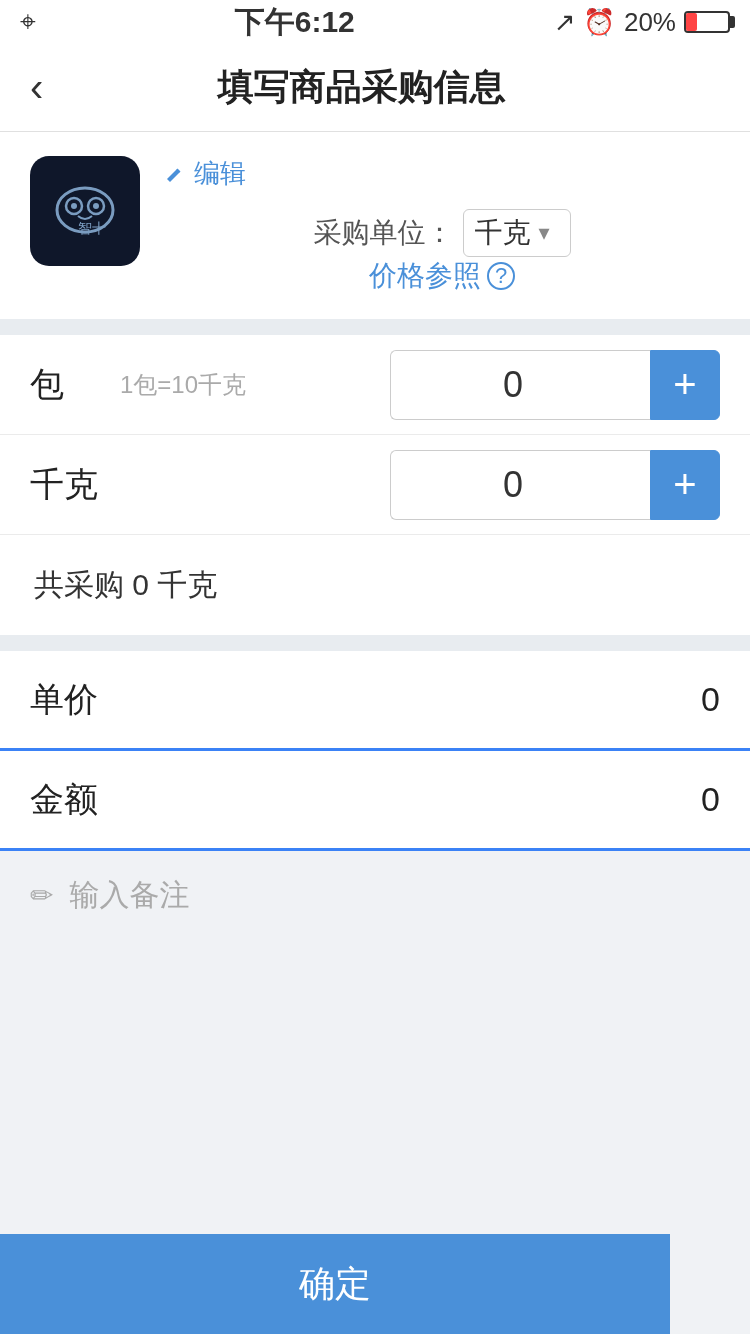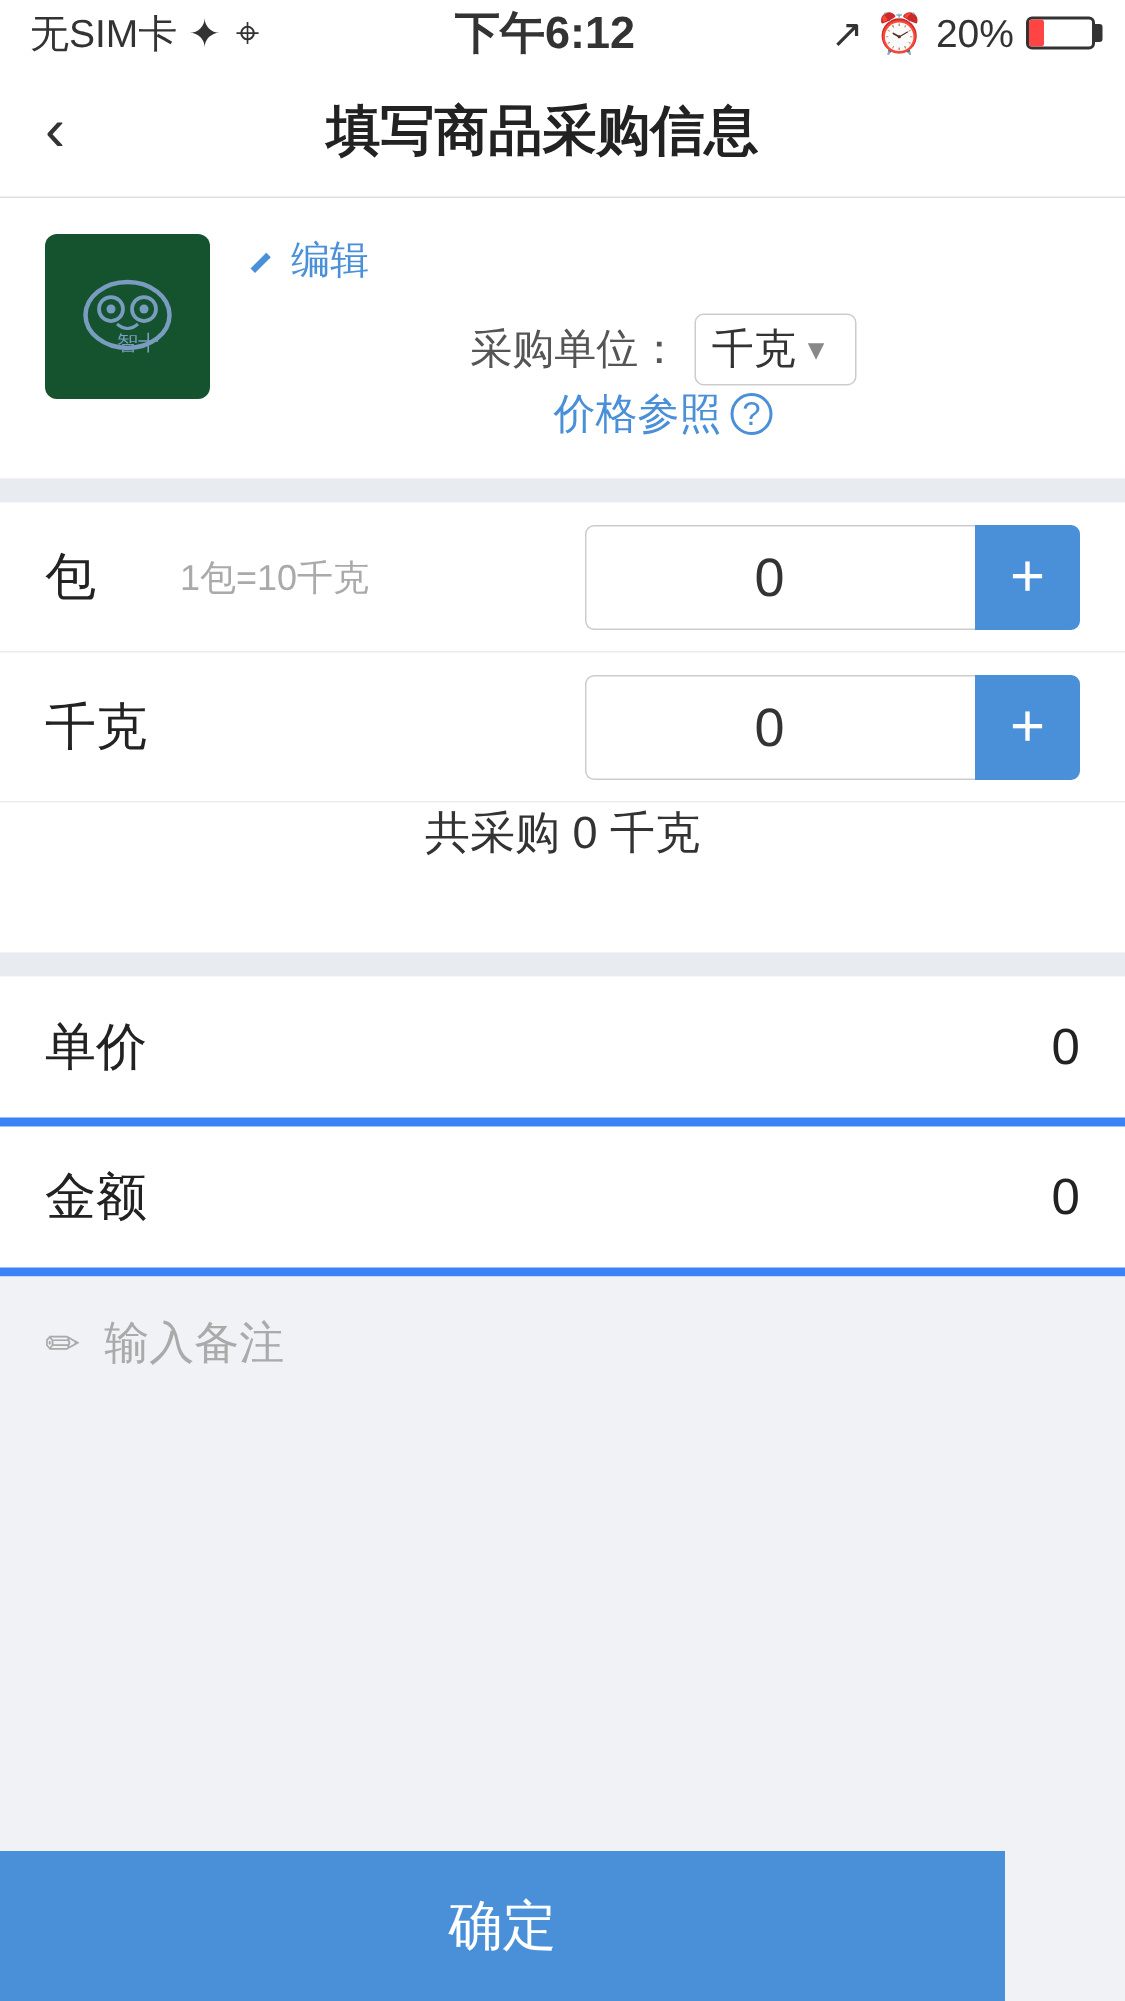--- a/index.html
+++ b/index.html
@@ -78,22 +78,22 @@
       background: #fff;
       padding: 24px 30px;
       display: flex;
       align-items: flex-start;
       gap: 24px;
       margin-top: 0;
     }
     .product-thumb {
       width: 110px;
       height: 110px;
-      background: #14532d;
-      border-radius: 8px;
+      background: #0f172a;
+      border-radius: 19px;
       display: flex;
       align-items: center;
       justify-content: center;
       flex-shrink: 0;
     }
     .product-thumb-inner {
       font-size: 38px;
       color: #7a9cc0;
       text-align: center;
       line-height: 1;
@@ -216,21 +216,20 @@
     }
 
     
     .total-section {
       background: #fff;
       padding: 0 34px;
       height: 100px;
       display: flex;
       align-items: center;
       justify-content: space-between;
-      flex-direction: column;
     }
     .total-text {
       font-size: 30px;
       color: #333;
     }
     .record-btn {
       border: 1px solid #4a90d9;
       border-radius: 6px;
       padding: 14px 30px;
       font-size: 28px;
@@ -243,21 +242,21 @@
     .price-section {
       background: #fff;
       margin-top: 0;
     }
     .price-row {
       display: flex;
       align-items: center;
       justify-content: space-between;
       padding: 0 30px;
       height: 100px;
-      border-bottom: 6px solid #3b82f6;
+      border-bottom: 3px solid #3b82f6;
     }
     .price-row-label {
       font-size: 34px;
       color: #222;
     }
     .price-row-value {
       font-size: 34px;
       color: #222;
     }
 
@@ -307,21 +306,20 @@
     }
 
     
     .wifi-icon { font-size: 28px; }
   </style>
 </head>
 <body>
 
 <div class="status-bar">
   <div class="status-left">
-    <span>无SIM卡 ✦</span>
     <span class="wifi-icon">⌖</span>
   </div>
   <div class="status-center">下午6:12</div>
   <div class="status-right">
     <span>↗</span>
     <span>⏰</span>
     <span>20%</span>
     <div class="battery">
       <div class="battery-fill"></div>
     </div>

